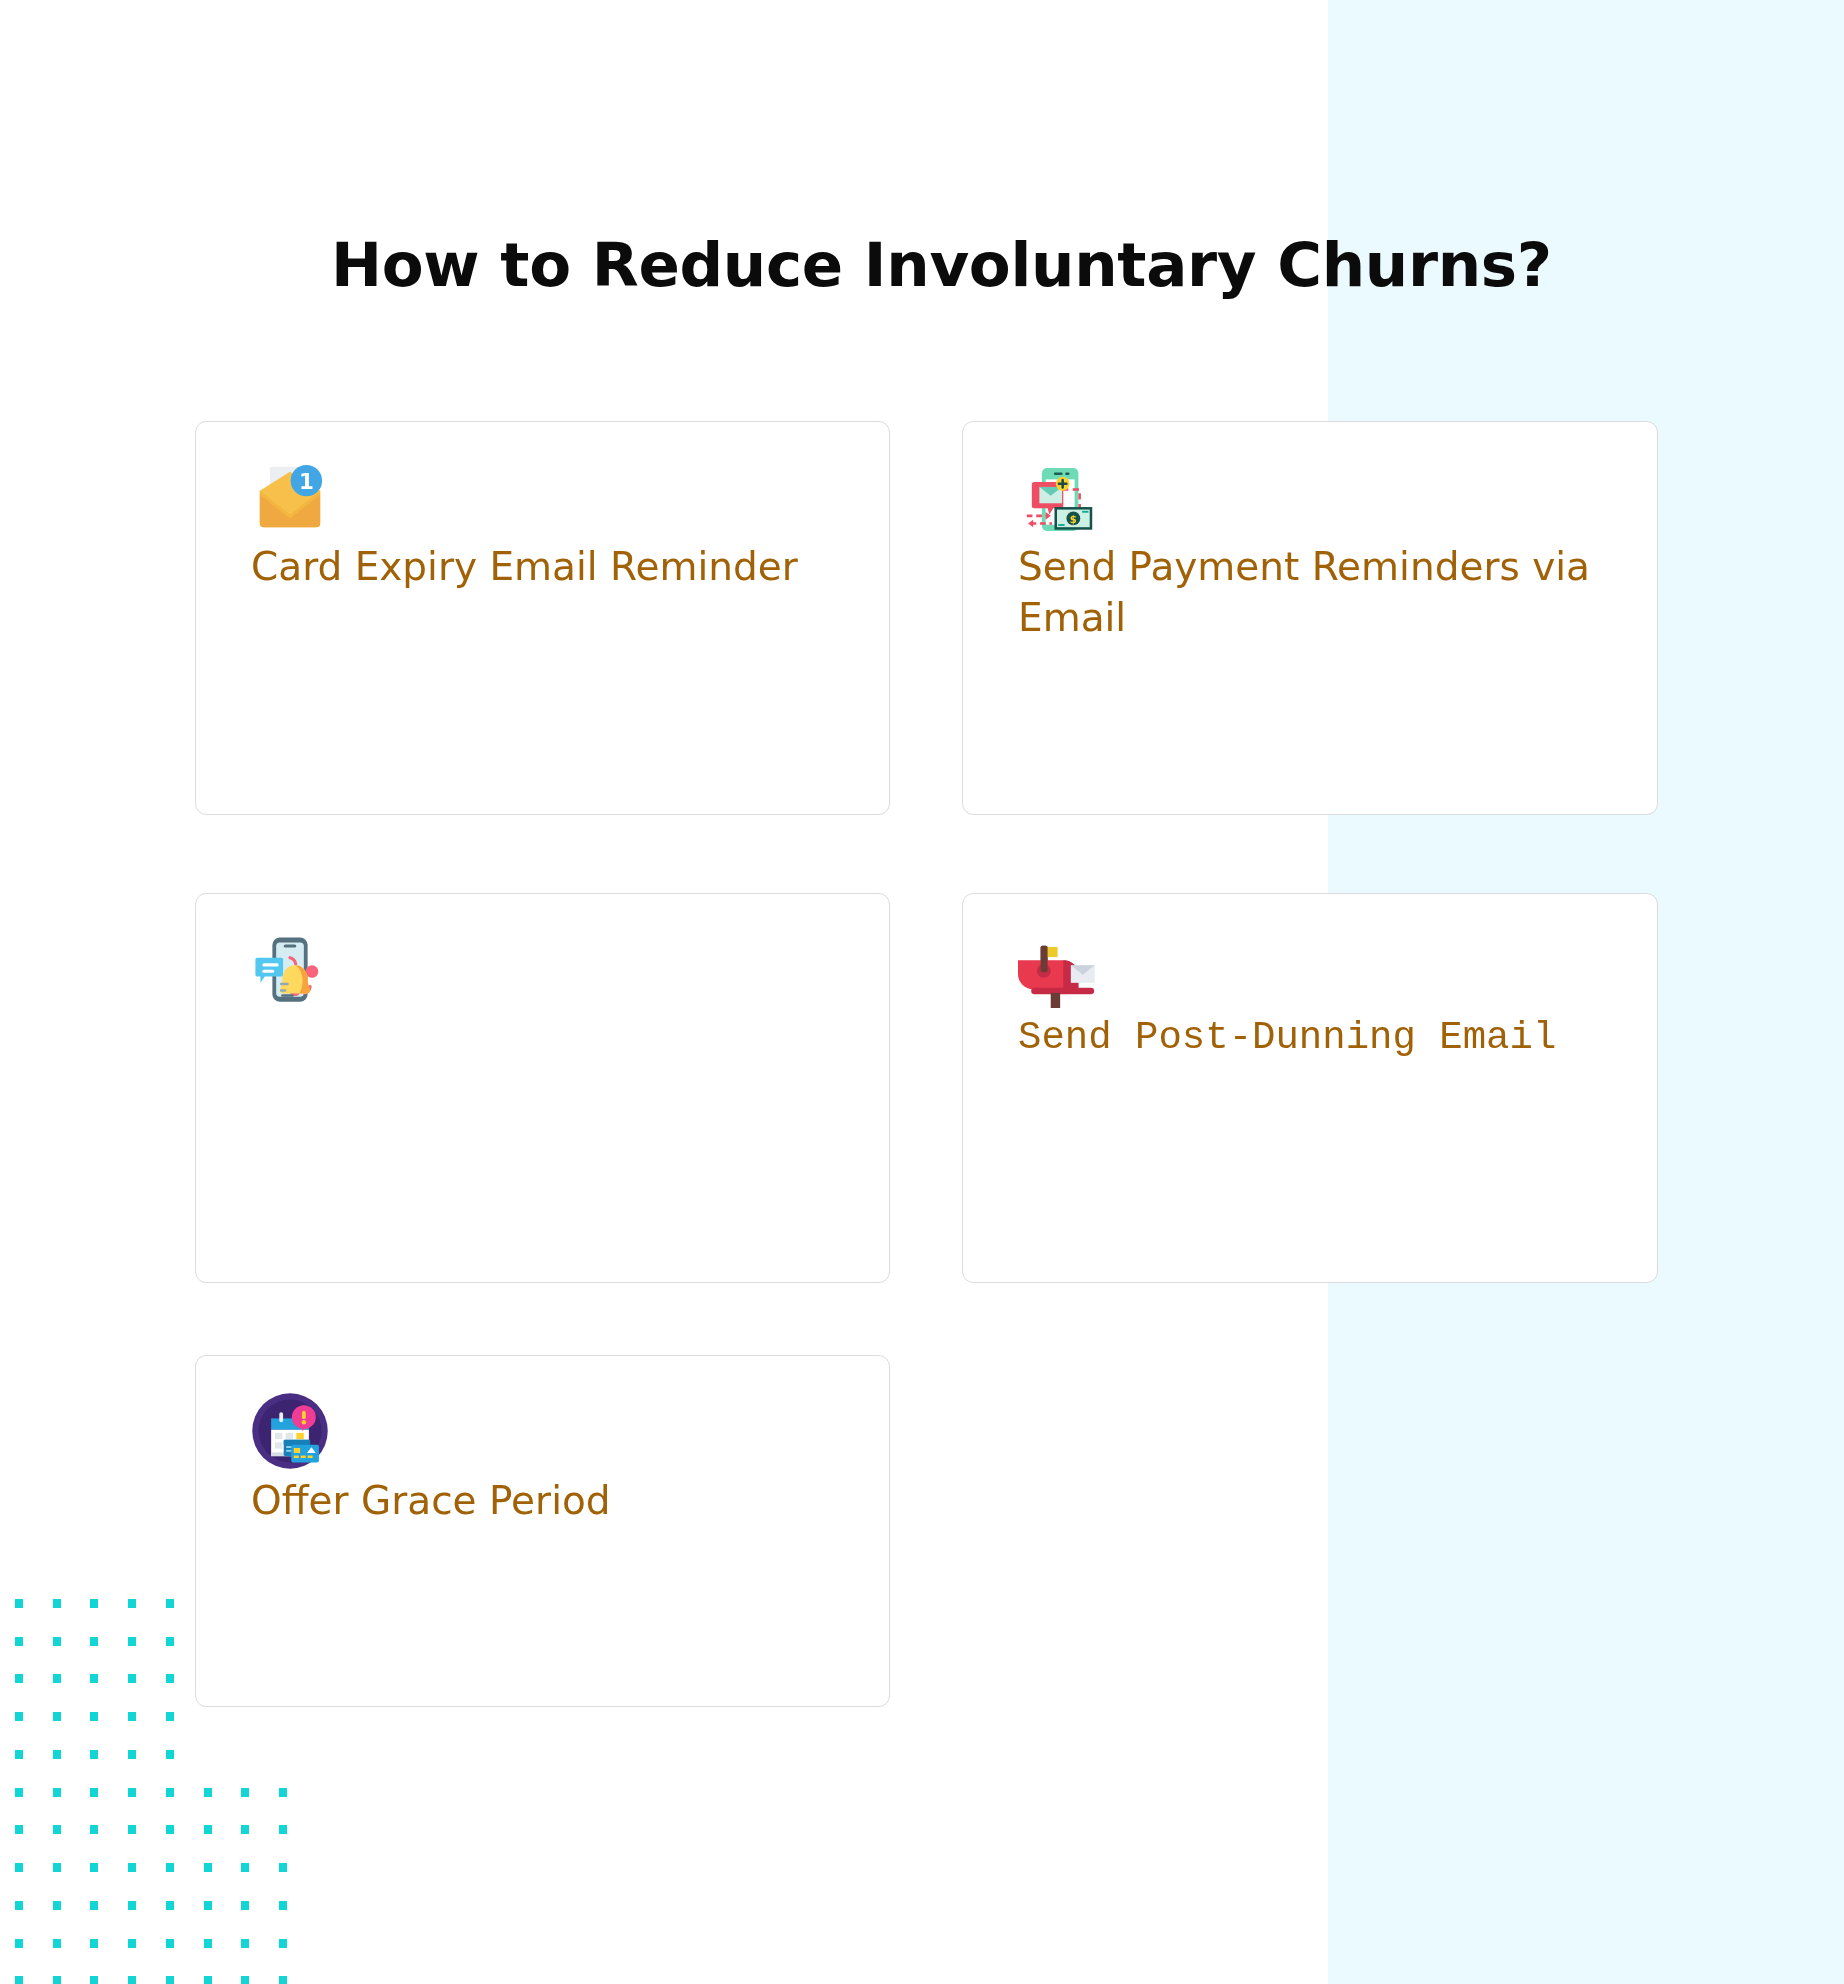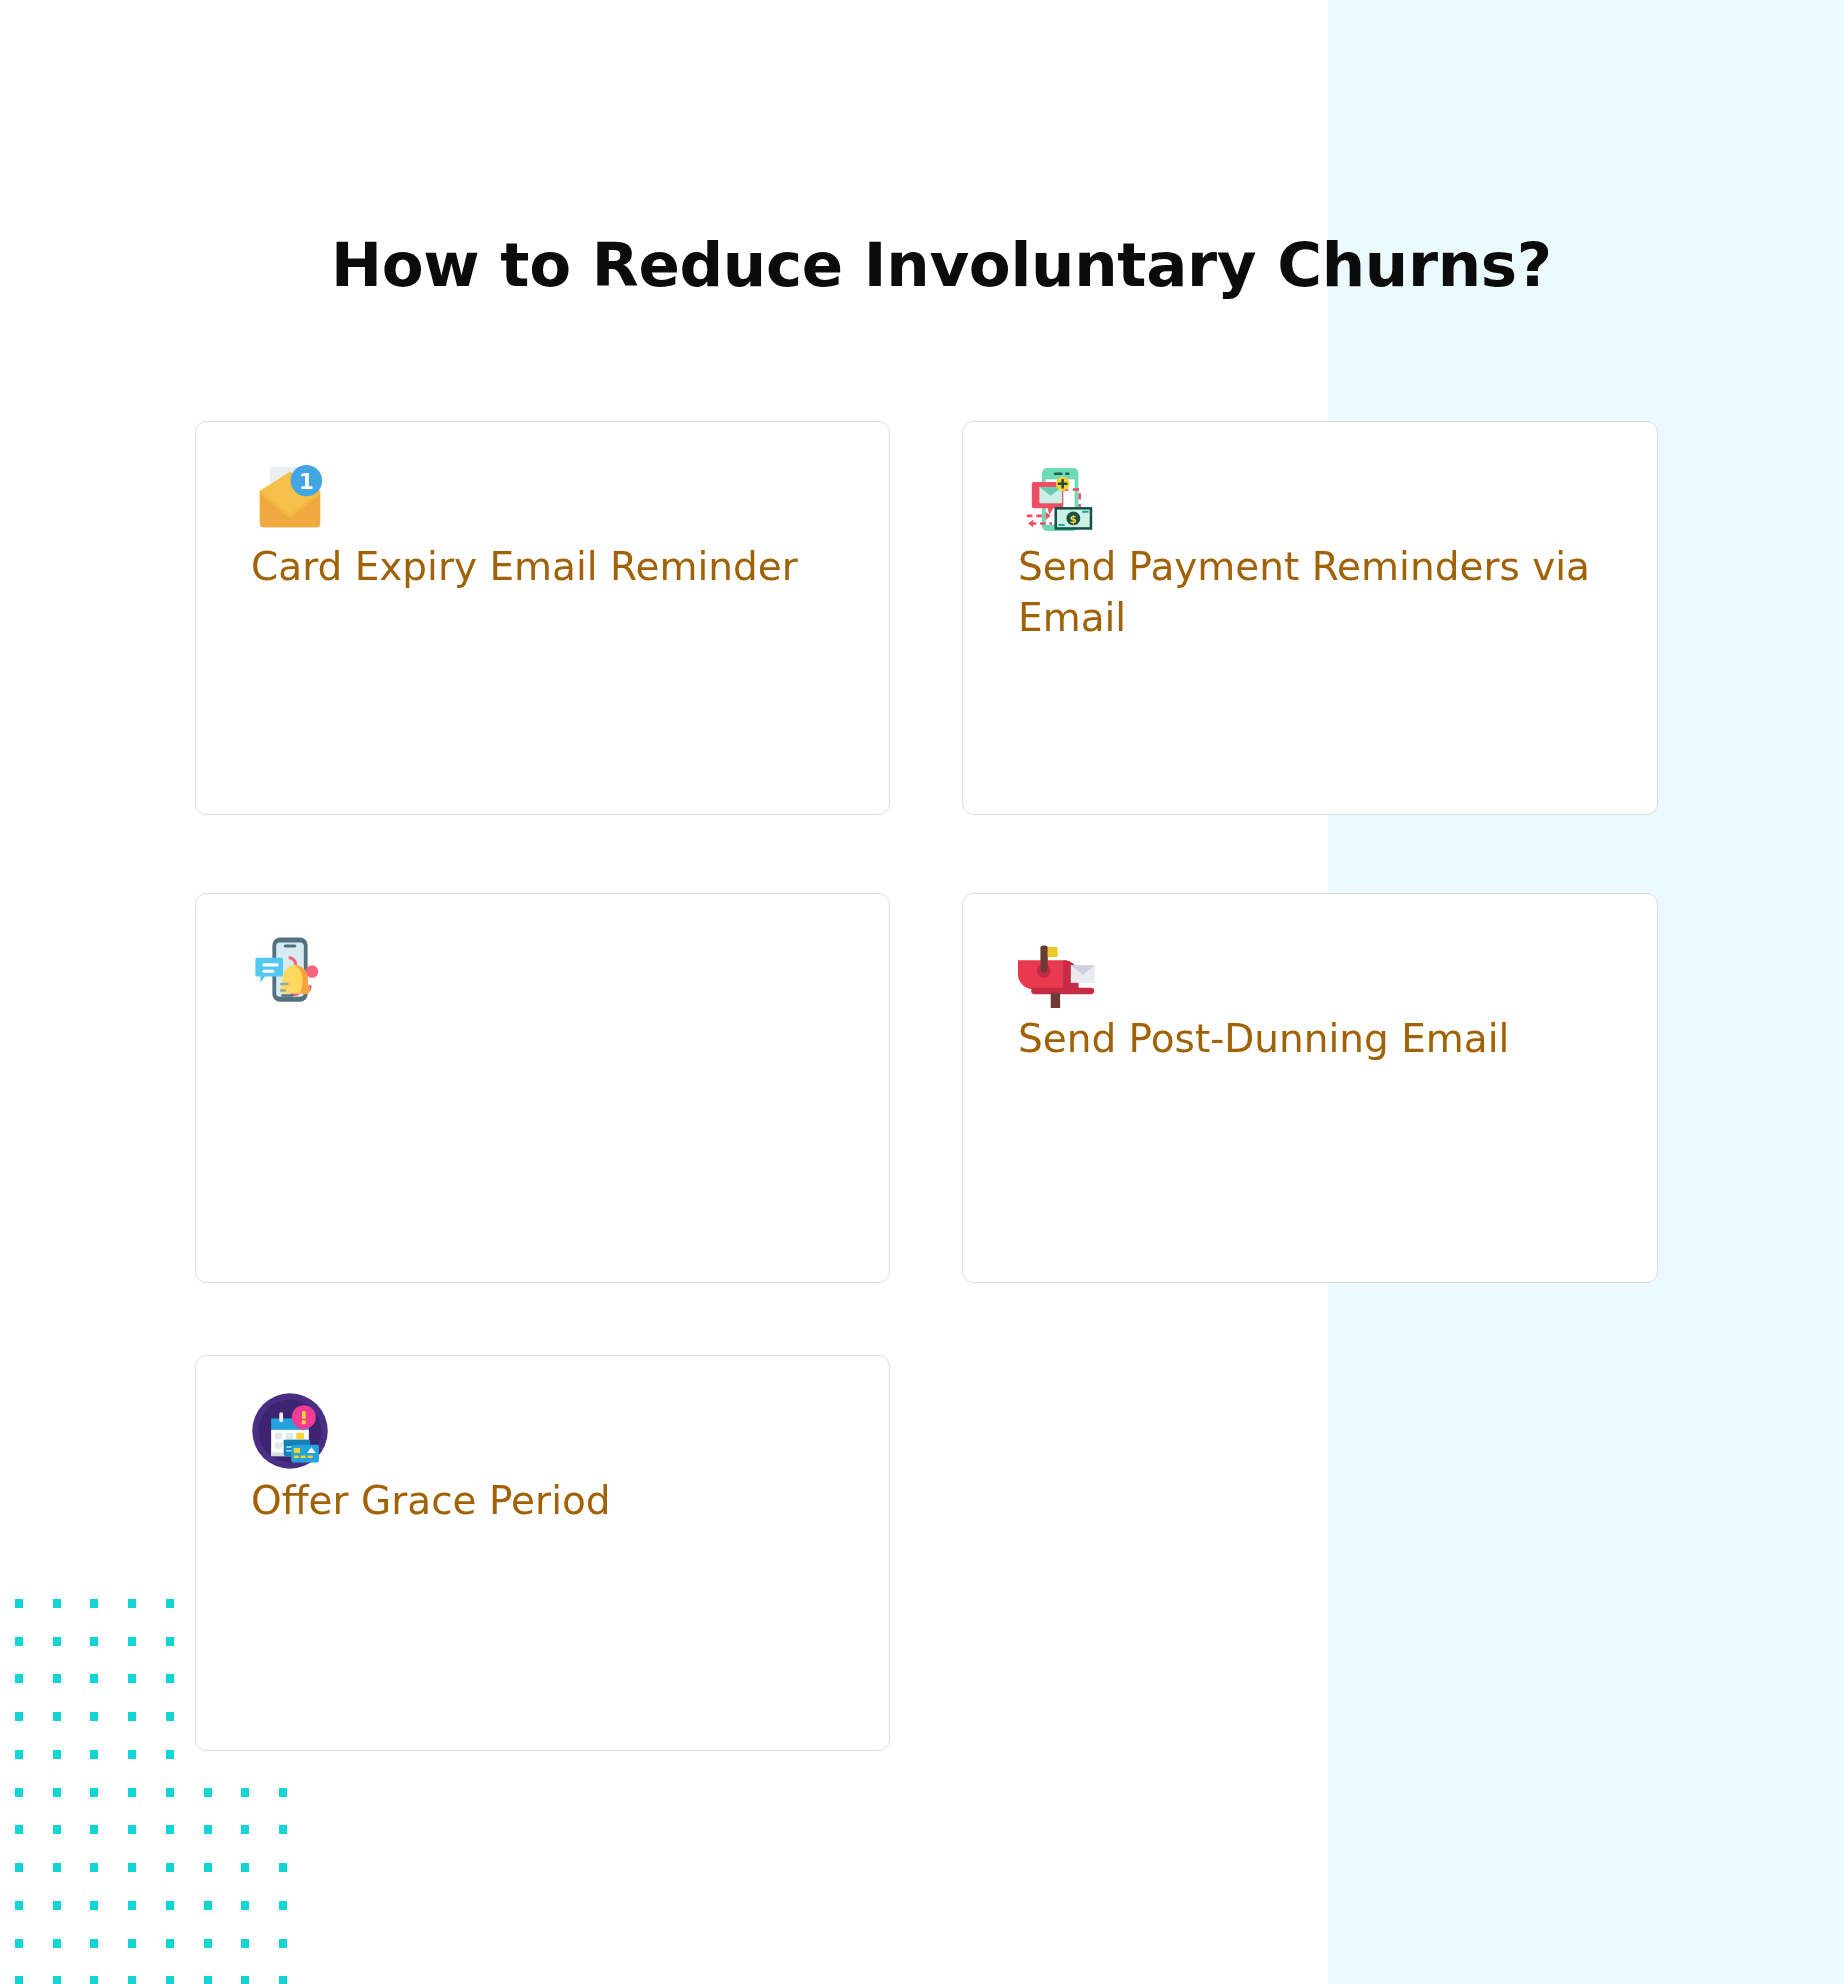--- a/index.html
+++ b/index.html
@@ -66,22 +66,22 @@
   .card {
     position: absolute;
     box-sizing: border-box;
     background: #ffffff;
     border: 1.9px solid #dcdcdc;
     border-radius: 11.3px;
   }
   .card.c0 { left: 0px;    top: 0px;    width: 695px; height: 394px; }
   .card.c1 { left: 767px; top: 0px;    width: 696px; height: 394px; }
   .card.c2 { left: 0px;    top: 472px;  width: 695px; height: 390px; }
-  .card.c3 { left: 767px; top: 472px;  width: 696px; height: 390px; }
-  .card.c4 { left: 0px;    top: 934px; width: 695px; height: 396px; }
+  .card.c3 { left: 767px; top: 472px;  width: 696px; height: 390px; font-family: Liberation Mono, monospace; }
+  .card.c4 { left: 0px;    top: 934px; width: 695px; height: 352px; }
 
   .card-icon {
     position: absolute;
     left: 55px;
     top: 36px;
     width: 78px;
     height: 78px;
   }
   .card-icon svg { display: block; width: 78px; height: 78px; }
 

